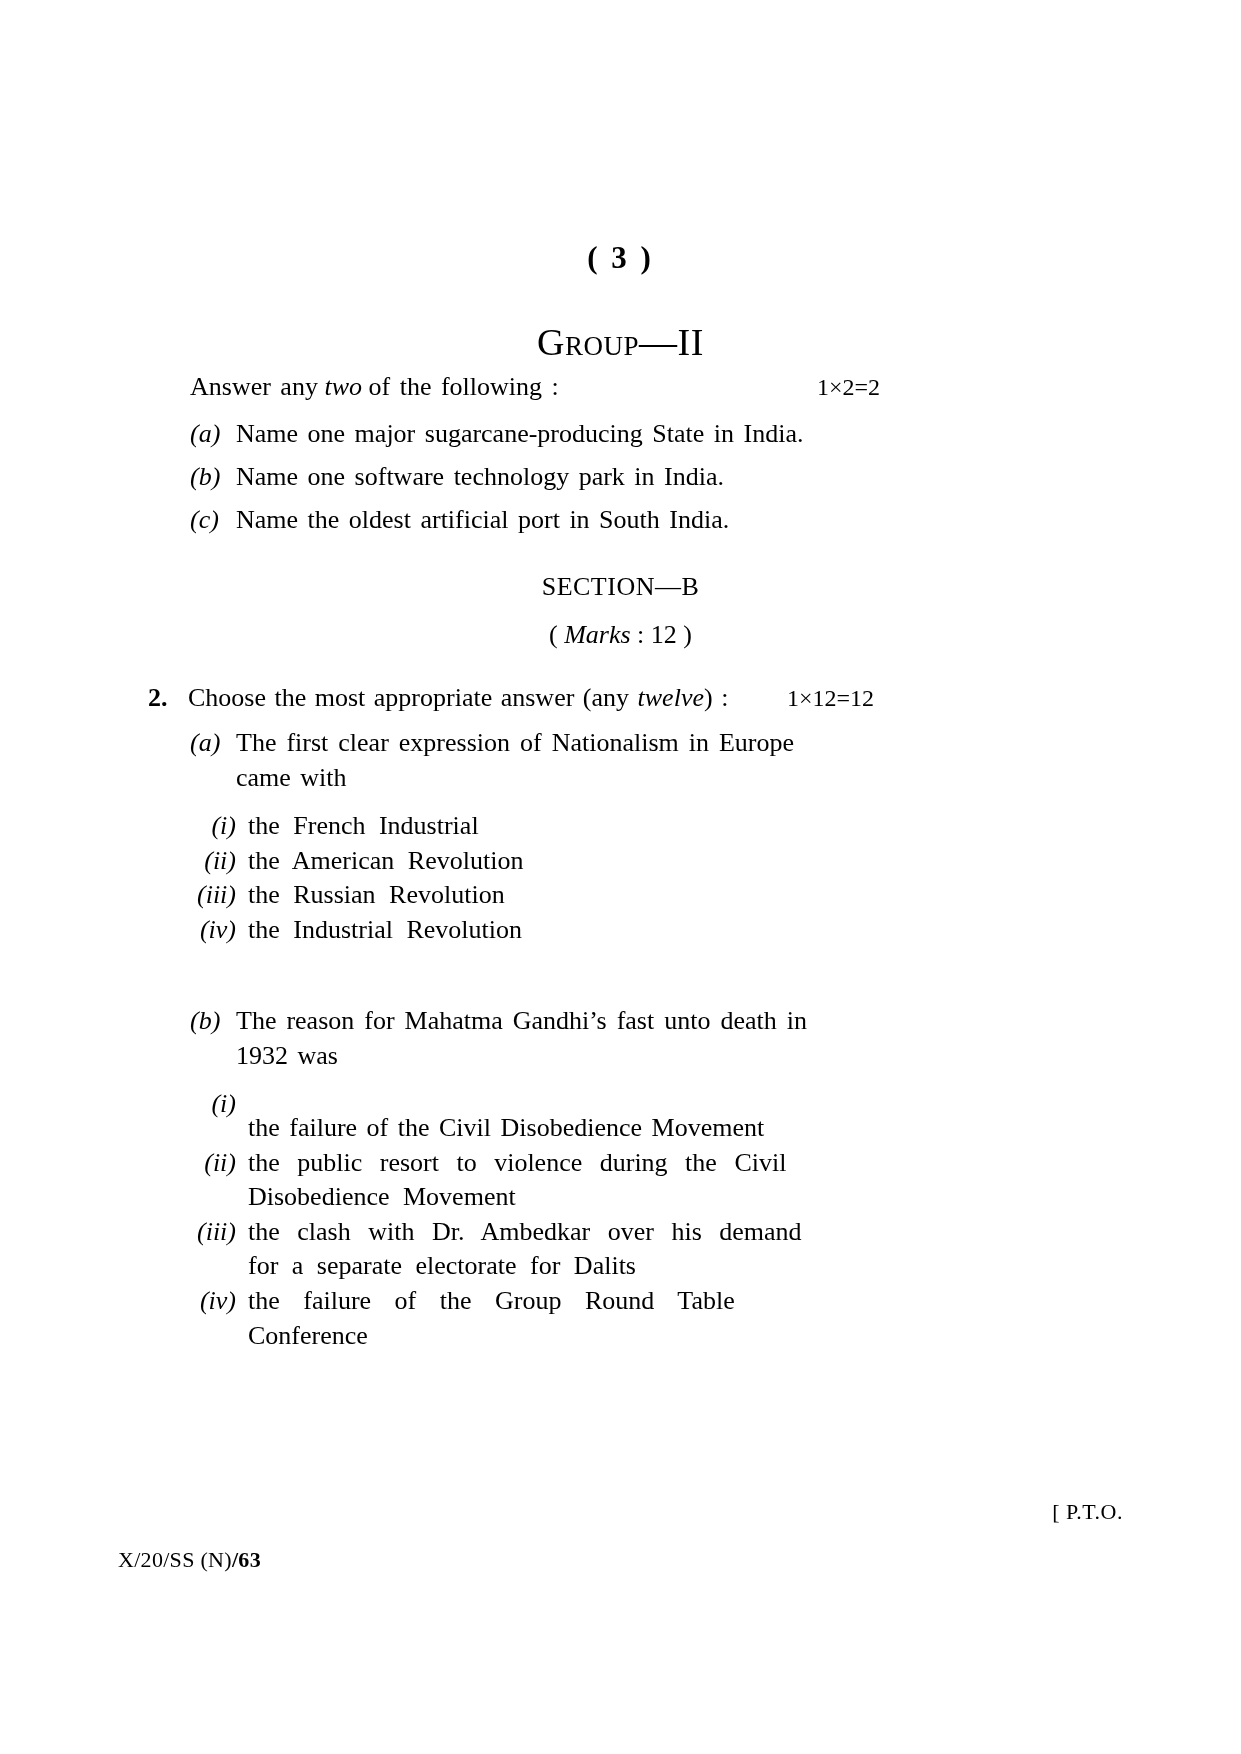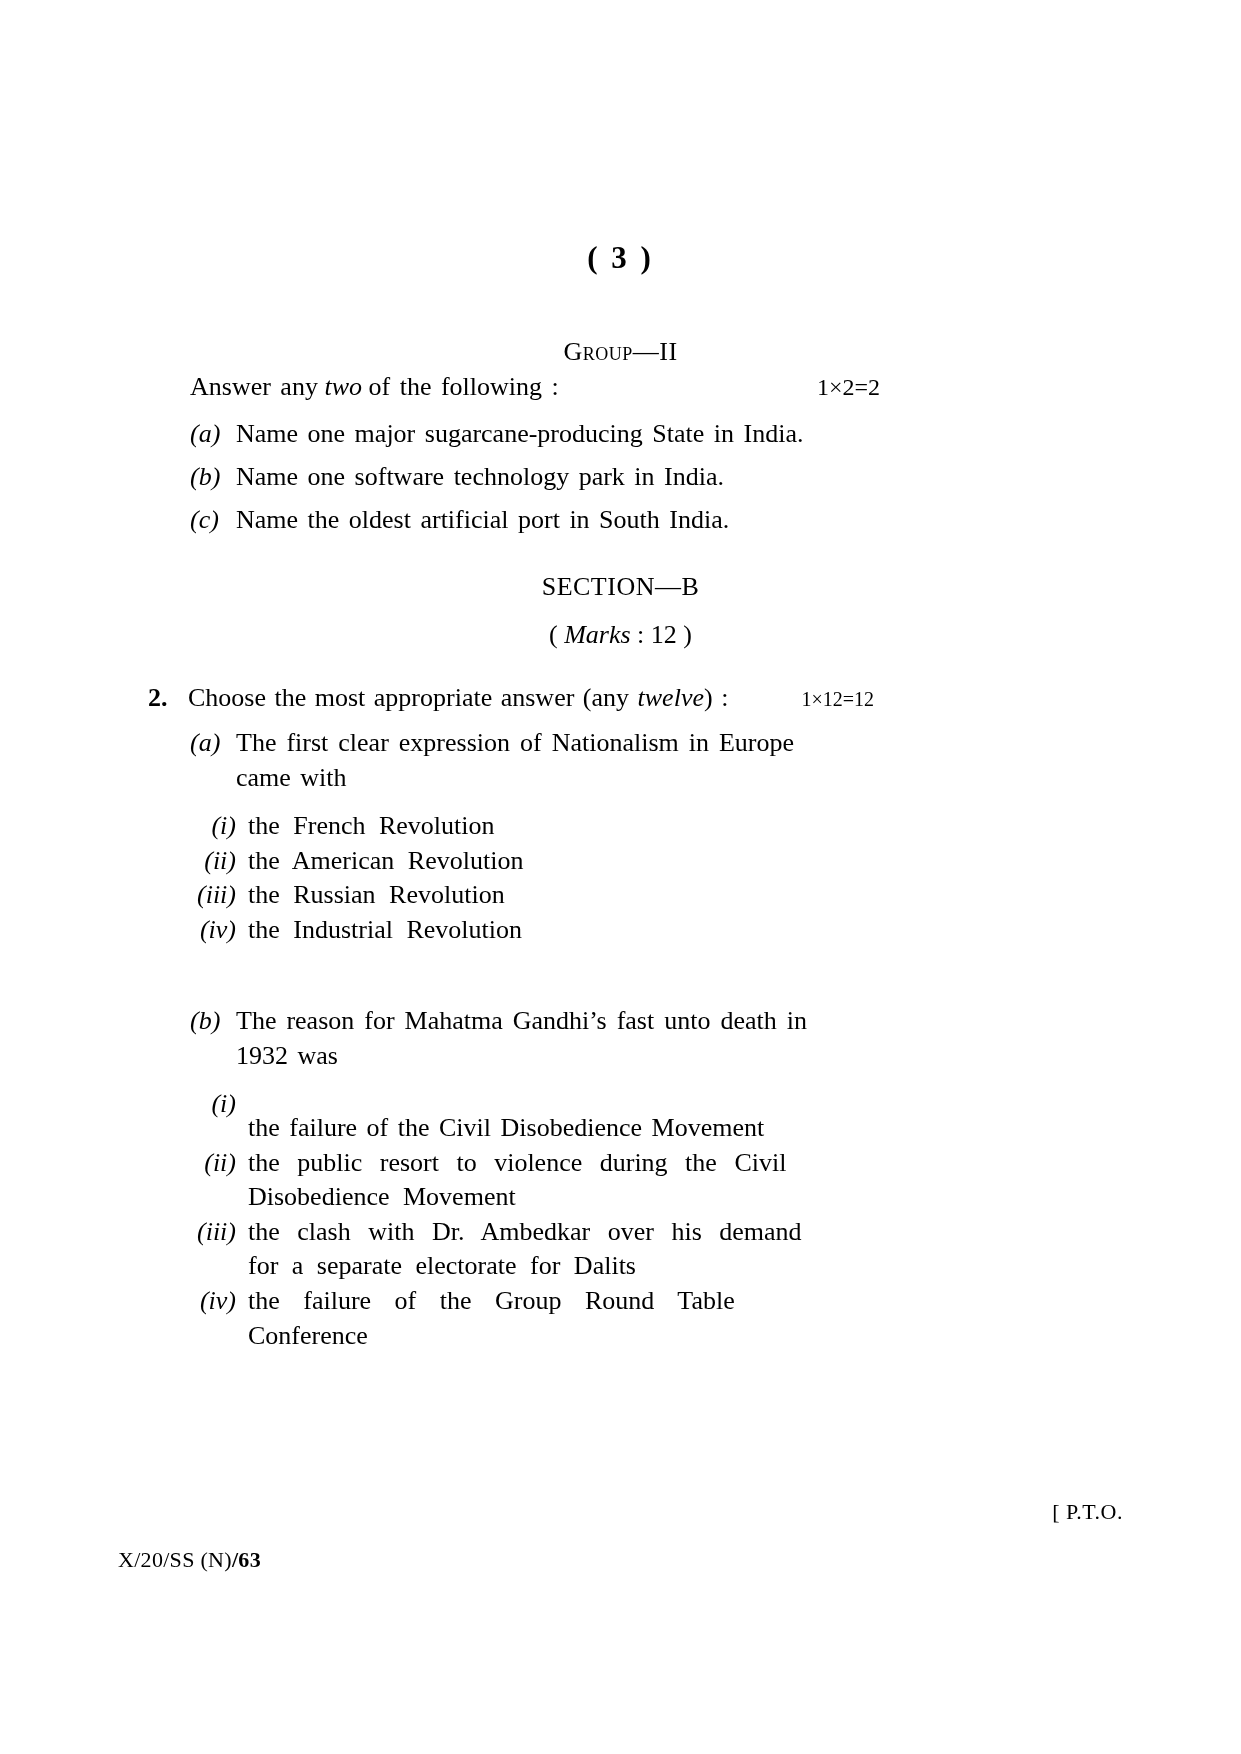--- a/index.html
+++ b/index.html
@@ -32,23 +32,23 @@
     letter-spacing: 3px;
   }
   
   .heading-center {
     position: absolute;
     left: 0; right: 0;
     text-align: center;
     font-size: 26px;
   }
   #group-ii-heading {
-    top: 337px;
+    top: 320px;
     font-variant: small-caps;
-    font-size: 26px;
+    font-size: 38px;
     letter-spacing: 0.5px;
   }
   #section-b-heading {
     top: 572px;
     font-size: 26px;
     letter-spacing: 0.5px;
   }
   #marks-line {
     top: 620px;
     font-size: 26px;
@@ -108,21 +108,21 @@
   }
   #q2-row .qnum {
     font-weight: bold;
     width: 40px;
     flex: none;
   }
   #q2-row .qtxt { white-space: nowrap; word-spacing: 2px; }
   #q2-row .marks {
     margin-left: auto;
     white-space: nowrap;
-    font-size: 20px;
+    font-size: 24px;
   }
 
   
   .mcq {
     position: absolute;
     width: 700px;
   }
   #mcq-a { left: 190px; top: 726px; }
   #mcq-b { left: 190px; top: 1004px; }
 
@@ -246,21 +246,21 @@
       <span class="marker">(a)</span>
       <span class="stem-body">
         <span class="l1">The first clear expression of Nationalism in Europe</span>
         <span class="l2">came with</span>
       </span>
     </div>
     <div class="options">
       <div class="option">
         <span class="onum">(i)</span>
         <span class="otext">
-            <span class="ln sp1">the French Revolution</span>
+            <span class="ln sp1">the French Industrial</span>
           </span>
       </div>
       <div class="option">
         <span class="onum">(ii)</span>
         <span class="otext">
             <span class="ln sp1">the American Revolution</span>
           </span>
       </div>
       <div class="option">
         <span class="onum">(iii)</span>

